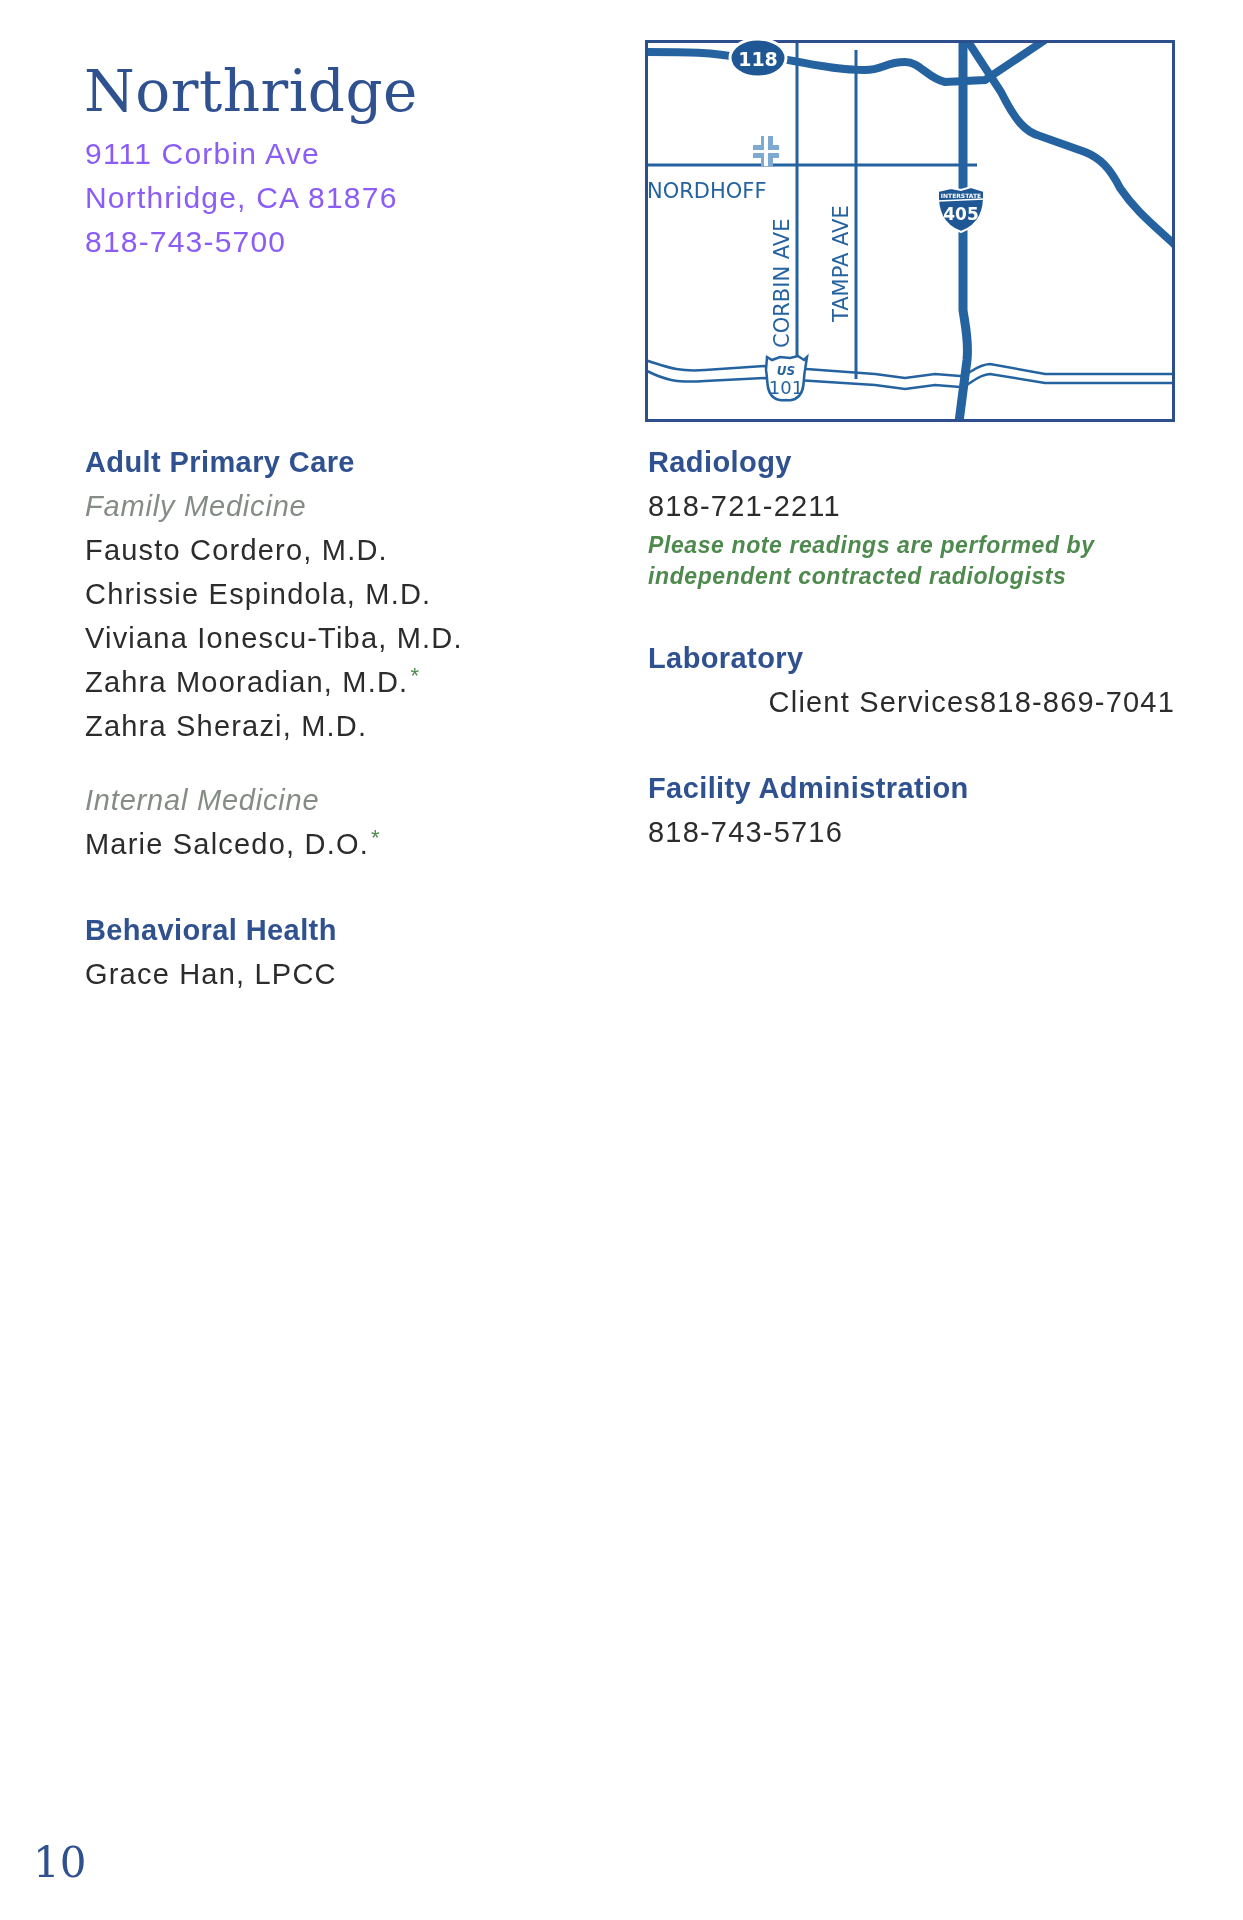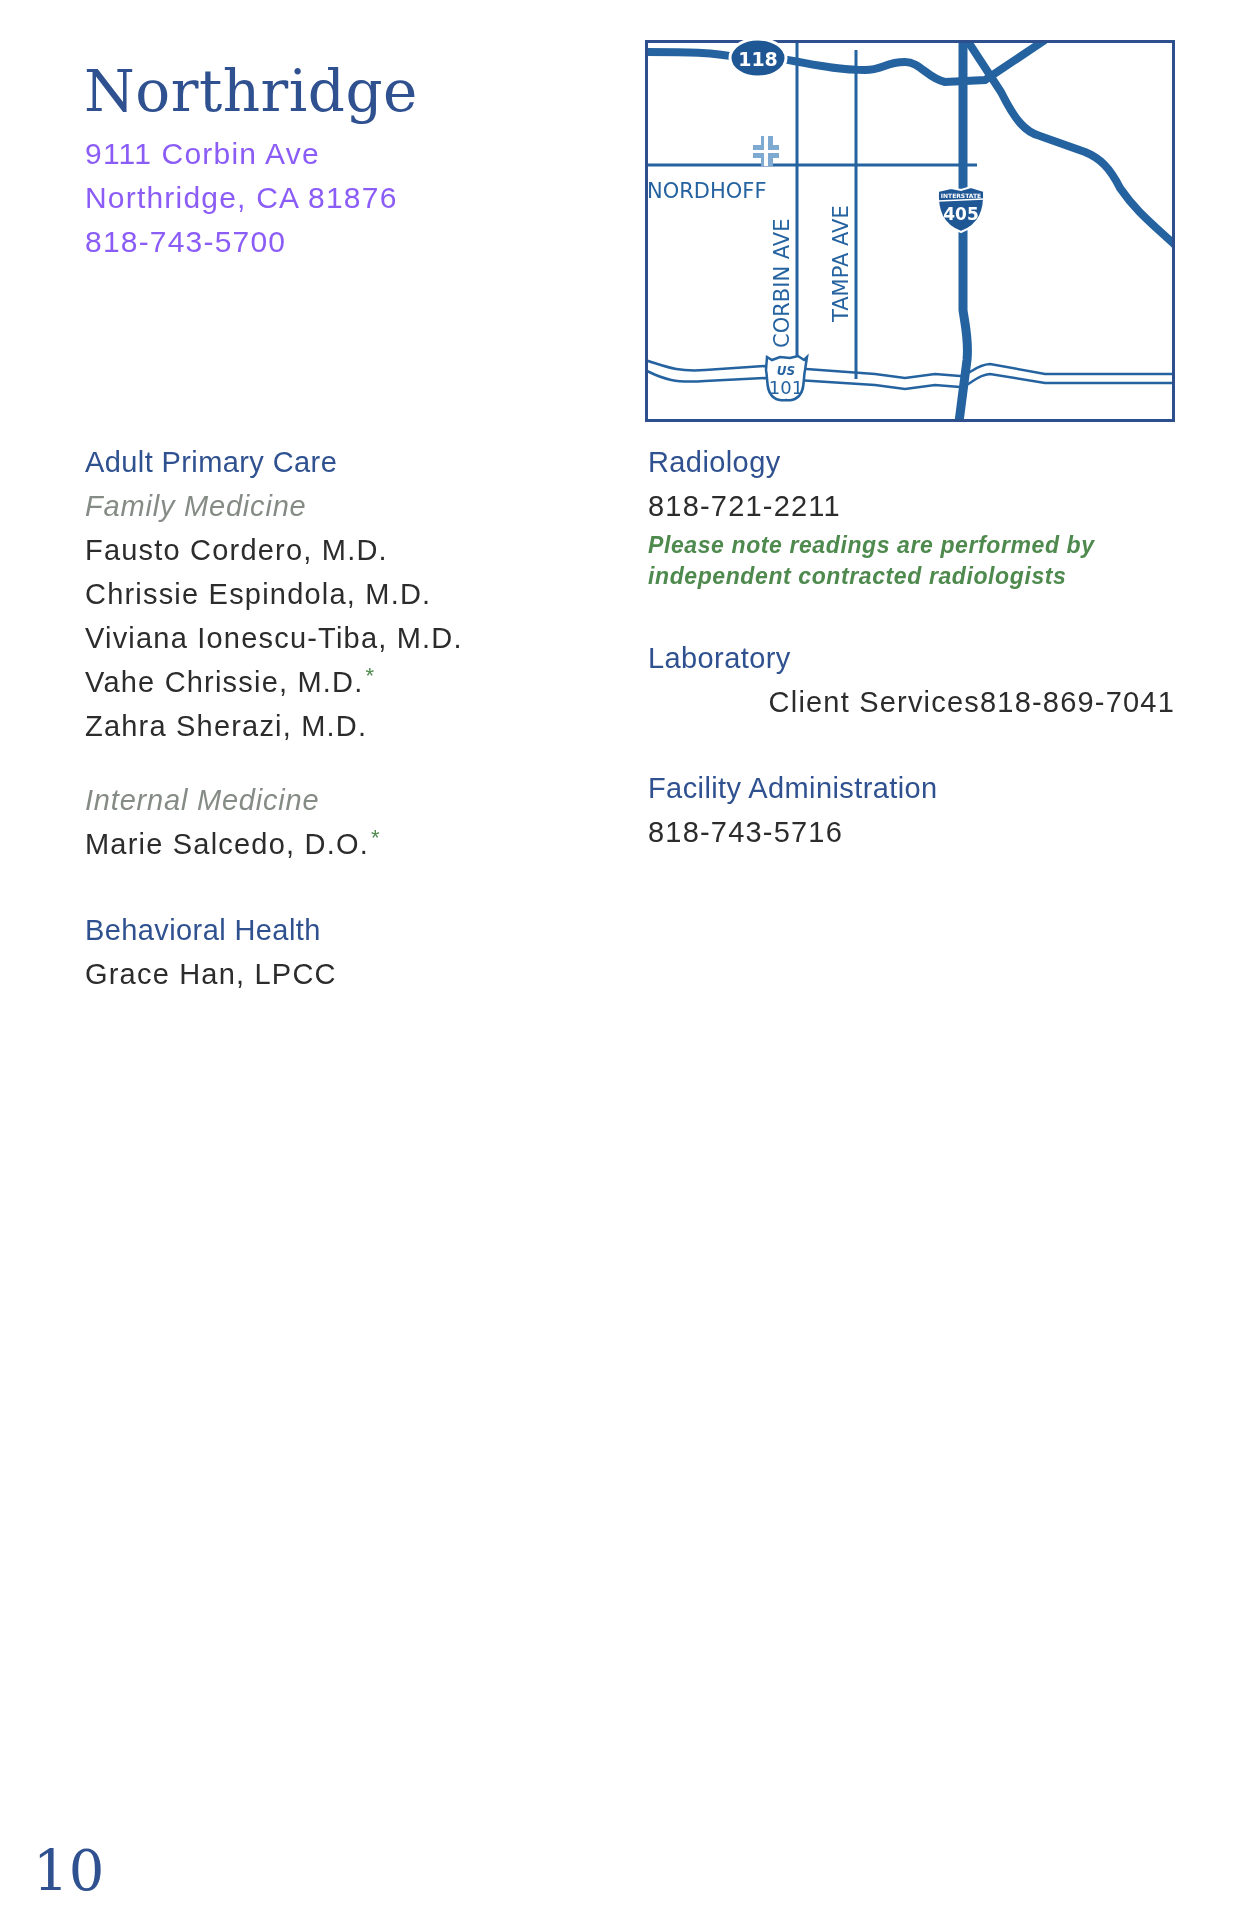--- a/index.html
+++ b/index.html
@@ -8,32 +8,32 @@
   .title { position:absolute; left:84px; top:56px; margin:0;
            font-family:"DejaVu Serif","Liberation Serif", serif; font-weight:normal;
            font-size:58px; line-height:70px; color:#2f5190; letter-spacing:0.5px; }
   .addr { position:absolute; left:85px; top:132px; color:#8b5cf6;
           font-size:30px; line-height:44px; font-weight:300; letter-spacing:1.2px; }
   .addr div { white-space:nowrap; }
   .col { position:absolute; top:440px; }
   .col-left { left:85px; width:500px; }
   .col-right { left:648px; width:527px; }
   .sec { margin:0 0 42px 0; }
-  .h { color:#2f5190; font-weight:normal; font-size:29px; line-height:44px; letter-spacing:0.4px; white-space:nowrap; }
+  .h { color:#2f5190; font-weight:bold; font-size:29px; line-height:44px; letter-spacing:0.4px; white-space:nowrap; }
   .sub { color:#858b85; font-style:italic; font-size:29px; line-height:44px; letter-spacing:0.8px; white-space:nowrap; }
   .name { color:#2c2c2c; font-size:29px; line-height:44px; letter-spacing:1.2px; white-space:nowrap; }
   .ast { color:#4e8a4e; font-size:22px; vertical-align:top; position:relative; top:-6px; margin-left:2px; }
   .gap { height:30px; }
   .row { display:flex; justify-content:flex-end; align-items:baseline; }
   .phone { color:#2c2c2c; font-size:29px; line-height:44px; letter-spacing:1.2px; white-space:nowrap; }
   .right-only { text-align:left; }
   .note { color:#4e8a4e; font-style:italic; font-weight:bold; font-size:23px; line-height:31px; letter-spacing:0.6px; margin-top:2px; }
   .map { position:absolute; left:645px; top:40px; width:530px; height:382px; }
   .pagenum { position:absolute; left:33px; top:1838px; margin:0;
-             font-family:"DejaVu Serif","Liberation Serif", serif; font-size:56px; color:#2f5190; }
+             font-family:"DejaVu Serif","Liberation Serif", serif; font-size:42px; color:#2f5190; }
   .maplabel { font-family:"DejaVu Sans","Liberation Sans", sans-serif; }
 </style>
 </head>
 <body>
 
 <h1 class="title">Northridge</h1>
 
 <div class="addr">
   <div>9111 Corbin Ave</div>
   <div>Northridge, CA 81876</div>
@@ -93,21 +93,21 @@
   <text class="maplabel" x="141" y="354" text-anchor="middle" font-size="18" fill="#2563a0">101</text>
 </svg>
 
 <div class="col col-left">
   <div class="sec">
     <div class="h">Adult Primary Care</div>
     <div class="sub">Family Medicine</div>
     <div class="name">Fausto Cordero, M.D.</div>
     <div class="name">Chrissie Espindola, M.D.</div>
     <div class="name">Viviana Ionescu-Tiba, M.D.</div>
-    <div class="name"><span>Vahe Chrissie, M.D.</span><span class="ast">*</span></div>
+    <div class="name"><span>Zahra Mooradian, M.D.</span><span class="ast">*</span></div>
     <div class="name">Zahra Sherazi, M.D.</div>
     <div class="gap"></div>
     <div class="sub">Internal Medicine</div>
     <div class="name"><span>Marie Salcedo, D.O.</span><span class="ast">*</span></div>
   </div>
 
   <div class="sec">
     <div class="h">Behavioral Health</div>
     <div class="name">Grace Han, LPCC</div>
   </div>

